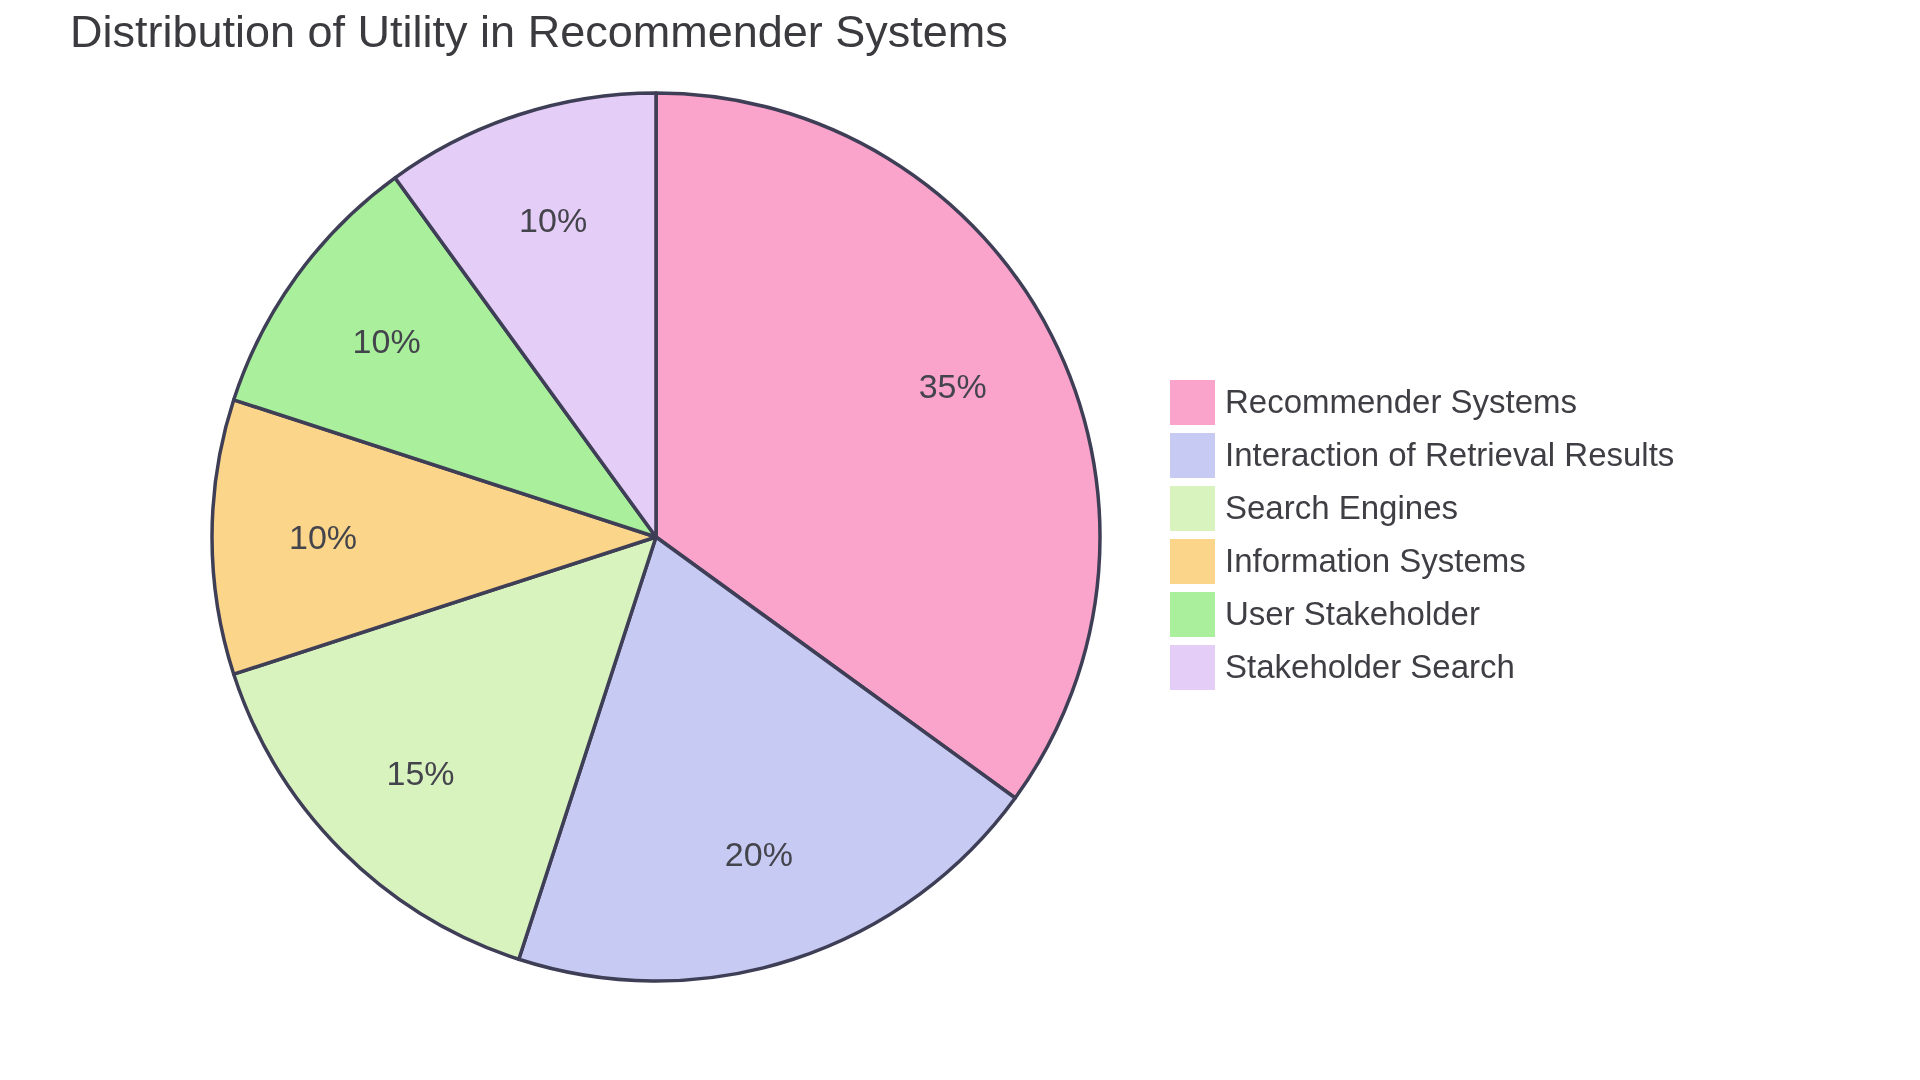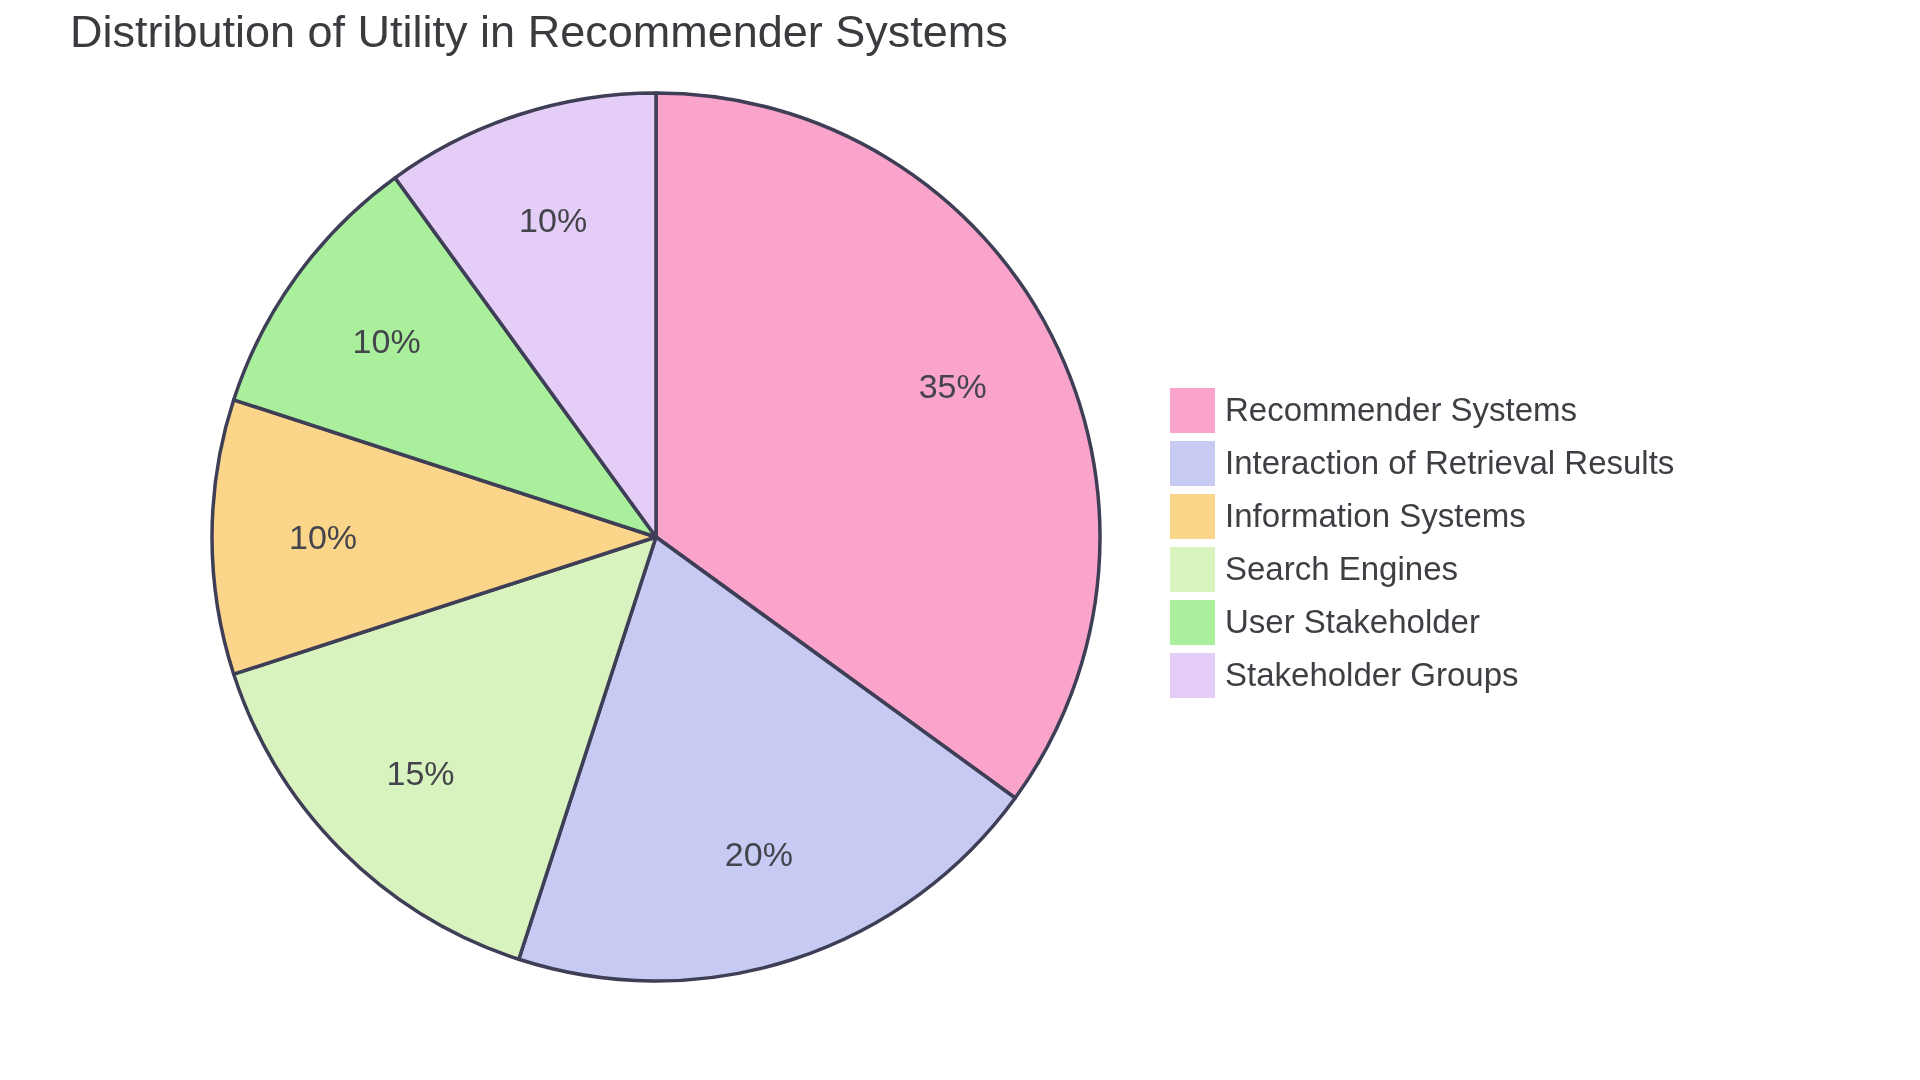--- a/index.html
+++ b/index.html
@@ -34,21 +34,21 @@
     height: 1080px;
   }
   #pie-svg text.pct {
     font-family: "Liberation Sans", sans-serif;
     font-size: 34px;
     fill: #44444c;
   }
   .legend {
     position: absolute;
     left: 1170px;
-    top: 387px;
+    top: 379px;
     display: flex;
     flex-direction: column;
     gap: 7px;
   }
   .legend-row {
     display: flex;
     align-items: center;
     gap: 10px;
     height: 46px;
     cursor: pointer;
@@ -88,29 +88,29 @@
   <div id="legend" class="legend">
       <div class="legend-row">
         <div class="legend-swatch" style="background: rgb(251, 164, 203);"></div>
         <span class="legend-label">Recommender Systems</span>
       </div>
       <div class="legend-row">
         <div class="legend-swatch" style="background: rgb(199, 203, 243);"></div>
         <span class="legend-label">Interaction of Retrieval Results</span>
       </div>
       <div class="legend-row">
+        <div class="legend-swatch" style="background: rgb(217, 243, 191);"></div>
+        <span class="legend-label">Search Engines</span>
+      </div>
+      <div class="legend-row">
         <div class="legend-swatch" style="background: rgb(250, 213, 138);"></div>
         <span class="legend-label">Information Systems</span>
-      </div>
-      <div class="legend-row">
-        <div class="legend-swatch" style="background: rgb(217, 243, 191);"></div>
-        <span class="legend-label">Search Engines</span>
       </div>
       <div class="legend-row">
         <div class="legend-swatch" style="background: rgb(169, 239, 156);"></div>
         <span class="legend-label">User Stakeholder</span>
       </div>
       <div class="legend-row">
         <div class="legend-swatch" style="background: rgb(228, 205, 246);"></div>
-        <span class="legend-label">Stakeholder Groups</span>
+        <span class="legend-label">Stakeholder Search</span>
       </div>
     </div>
 </div>
 
 </body></html>

